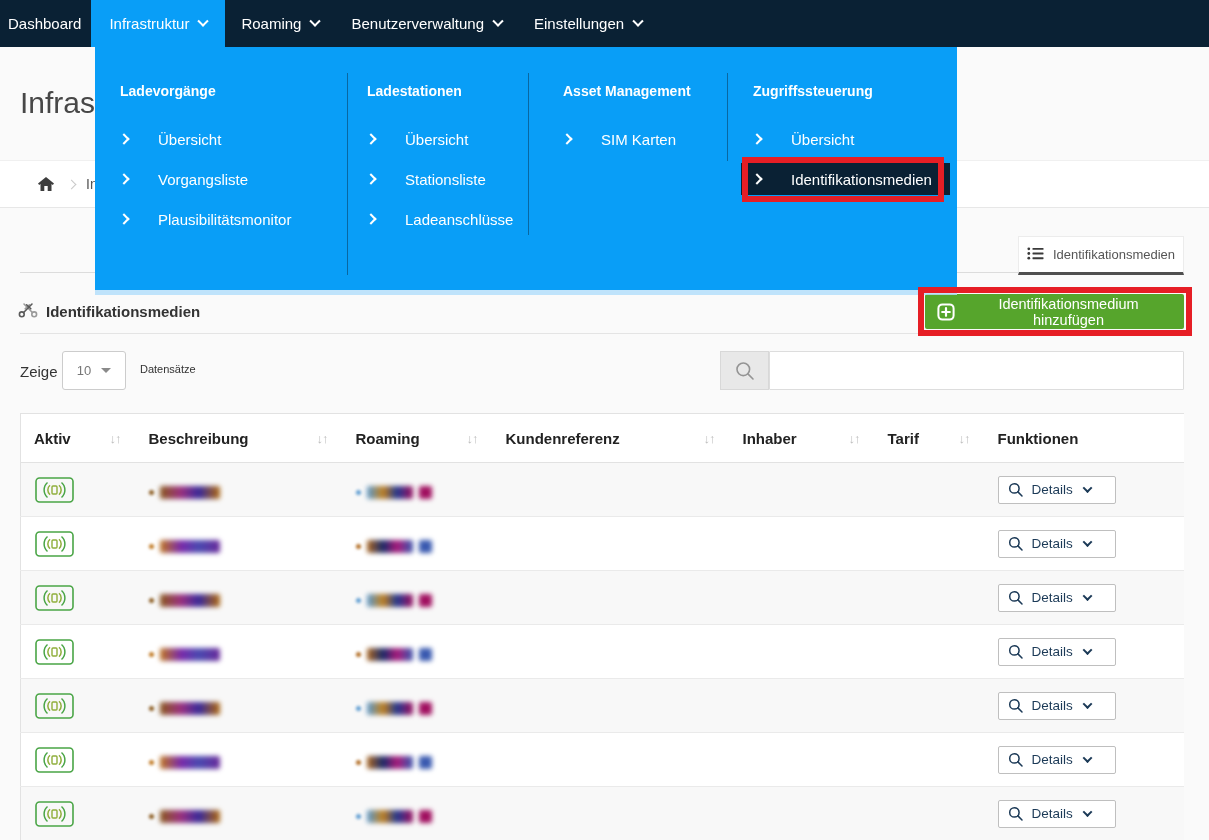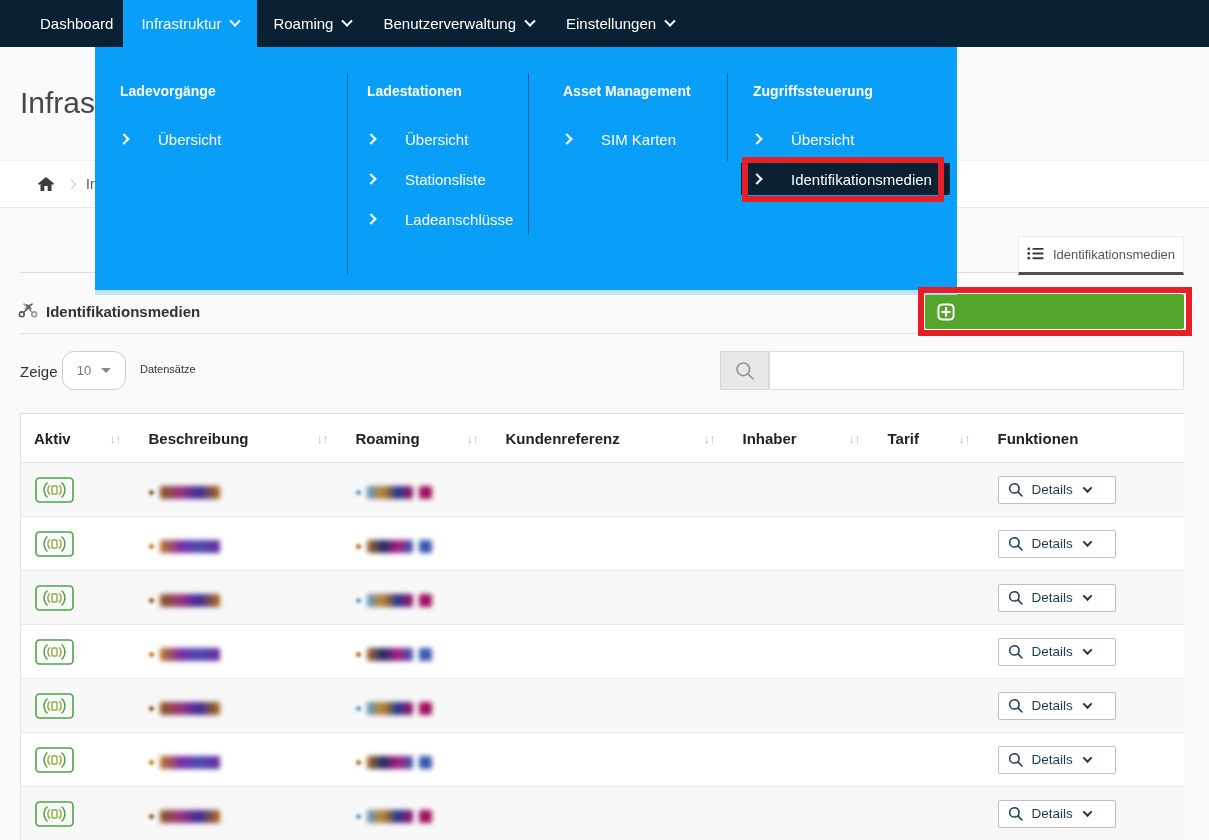--- a/index.html
+++ b/index.html
@@ -13,21 +13,21 @@
   }
   
   .navbar {
     position:absolute; top:0; left:0; width:1209px; height:47px;
     background:#0a2134; display:flex; align-items:stretch; z-index:30;
   }
   .nav-item {
     display:flex; align-items:center; color:#fff; font-size:15px;
     padding:0 16px; cursor:pointer; white-space:nowrap;
   }
-  .nav-item:first-child { padding:0 10px 0 8px;margin-left:32px; }
+  .nav-item:first-child { padding:0 10px 0 8px; }
   .nav-item.active { background:#099ef7; padding:0 18px; }
   .nav-caret {
     display:inline-block; width:8px; height:8px; margin-left:10px;
     border-right:2px solid #fff; border-bottom:2px solid #fff;
     transform:rotate(45deg) translate(-2px,-2px);
   }
   
   .page-title {
     position:absolute; left:20px; top:86px; font-size:30px; font-weight:400;
     color:#474747; z-index:1;
@@ -61,21 +61,21 @@
   .add-btn {
     position:absolute; left:925px; top:294px; width:259px; height:35px;
     background:#56a52c; border:none; border-radius:2px; color:#fff;
     display:flex; align-items:center; gap:10px; padding:0 12px;
     font-size:14.5px; font-family:inherit; cursor:pointer; z-index:2;
   }
   
   .show-label { position:absolute; left:20px; top:363px; font-size:15px; color:#333; }
   .pagesize {
     position:absolute; left:62px; top:351px; width:64px; height:39px;
-    background:#fff; border:1px solid #ccc; border-radius:12px;
+    background:#fff; border:1px solid #ccc; border-radius:3px;
     display:flex; align-items:center; justify-content:center; gap:10px;
     font-size:13px; color:#777; cursor:pointer;
   }
   .sel-caret { width:0; height:0; border-left:5px solid transparent; border-right:5px solid transparent; border-top:5px solid #8a8a8a; }
   .records-label { position:absolute; left:140px; top:363px; font-size:11px; color:#333; }
   .search-addon {
     position:absolute; left:720px; top:351px; width:49px; height:39px;
     background:#e8e8e8; border:1px solid #d8d8d8;
     display:flex; align-items:center; justify-content:center;
   }
@@ -202,20 +202,21 @@
 </div>
 <div class="section-divider"></div>
 
 <button class="add-btn">
   <span style="display:flex">
     <svg width="18" height="18" viewBox="0 0 18 18" fill="none" stroke="#fff">
       <rect x="1.4" y="1.4" width="15.2" height="15.2" rx="4" stroke-width="2"></rect>
       <path d="M9 5.2 V12.8 M5.2 9 H12.8" stroke-width="2.2" stroke-linecap="round"></path>
     </svg>
   </span>
+  <span>Identifikationsmedium hinzufügen</span>
 </button>
 
 <span class="show-label">Zeige</span>
 <div class="pagesize">
   <span>10</span>
   <span class="sel-caret"></span>
 </div>
 <span class="records-label">Datensätze</span>
 
 <div class="search-addon">
@@ -556,20 +557,28 @@
 <div class="mega-menu">
   <div class="dd-divider d0"></div>
   <div class="dd-divider d1"></div>
   <div class="dd-divider d2"></div>
 <div class="dd-col c0">
       <div class="dd-title">Ladevorgänge</div>
       <div class="dd-item">
         <span class="dd-chev"></span>
         <span>Übersicht</span>
       </div>
+      <div class="dd-item">
+        <span class="dd-chev"></span>
+        <span>Vorgangsliste</span>
+      </div>
+      <div class="dd-item">
+        <span class="dd-chev"></span>
+        <span>Plausibilitätsmonitor</span>
+      </div>
     </div>
     <div class="dd-col c1">
       <div class="dd-title">Ladestationen</div>
       <div class="dd-item">
         <span class="dd-chev"></span>
         <span>Übersicht</span>
       </div>
       <div class="dd-item">
         <span class="dd-chev"></span>
         <span>Stationsliste</span>

